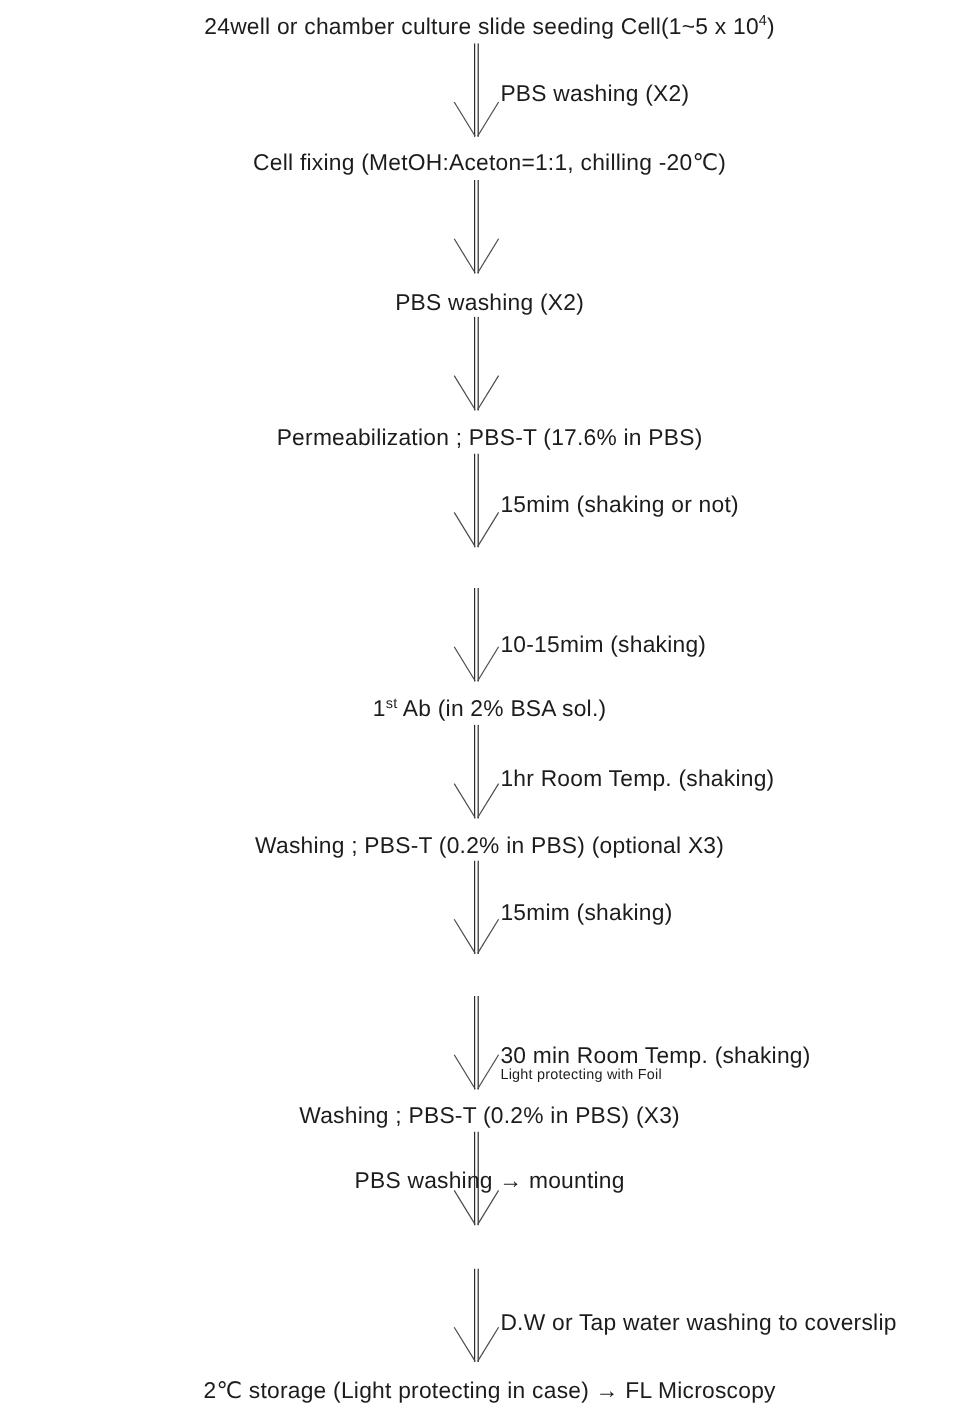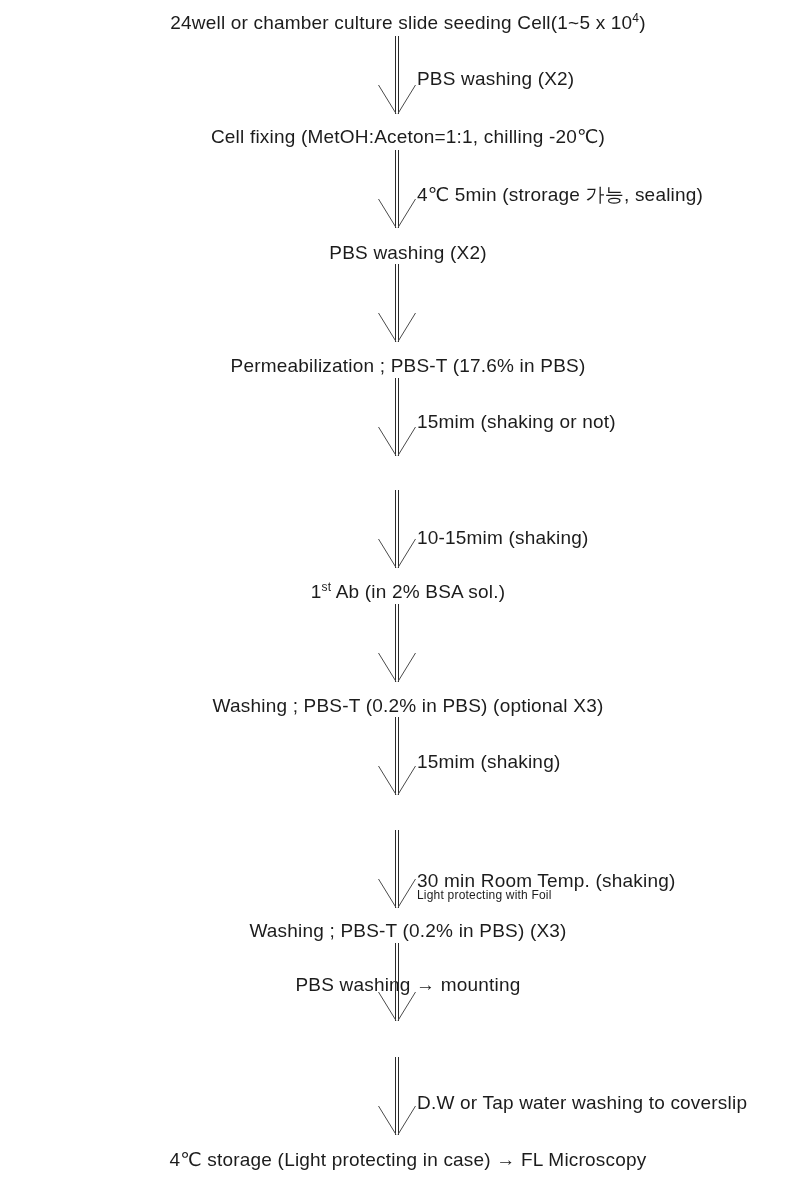--- a/index.html
+++ b/index.html
@@ -51,21 +51,21 @@
 <div class="canvas">
 
   <div class="step" style="top:12px"><span>24well or chamber culture slide seeding Cell(1~5 x 10</span><sup>4</sup><span>)</span></div>
   <div class="step" style="top:126px"><span>Cell fixing (MetOH:Aceton=1:1, chilling -20℃)</span></div>
   <div class="step" style="top:242px"><span>PBS washing (X2)</span></div>
   <div class="step" style="top:355px"><span>Permeabilization ; PBS-T (17.6% in PBS)</span></div>
   <div class="step" style="top:581px"><span>1</span><sup>st</sup><span> Ab (in 2% BSA sol.)</span></div>
   <div class="step" style="top:695px"><span>Washing ; PBS-T (0.2% in PBS) (optional X3)</span></div>
   <div class="step" style="top:920px"><span>Washing ; PBS-T (0.2% in PBS) (X3)</span></div>
   <div class="step" style="top:974px"><span>PBS washing → mounting</span></div>
-  <div class="step" style="top:1149px"><span>4℃ storage (Light protecting in case) → FL Microscopy</span></div>
+  <div class="step" style="top:1149px"><span>2℃ storage (Light protecting in case) → FL Microscopy</span></div>
 
   <div class="arrow" style="top:36px"><svg width="44" height="79" viewBox="0 0 44 79">
         <line x1="20.5" y1="0" x2="20.5" y2="78" stroke="#2a2a2a" stroke-width="1"></line>
         <line x1="23.5" y1="0" x2="23.5" y2="78" stroke="#2a2a2a" stroke-width="1"></line>
         <line x1="3.5" y1="49" x2="21" y2="77.5" stroke="#4a4a4a" stroke-width="1"></line>
         <line x1="40.5" y1="49" x2="23" y2="77.5" stroke="#4a4a4a" stroke-width="1"></line>
       </svg></div>
   <div class="arrow" style="top:150px"><svg width="44" height="79" viewBox="0 0 44 79">
         <line x1="20.5" y1="0" x2="20.5" y2="78" stroke="#2a2a2a" stroke-width="1"></line>
         <line x1="23.5" y1="0" x2="23.5" y2="78" stroke="#2a2a2a" stroke-width="1"></line>
@@ -115,22 +115,22 @@
         <line x1="40.5" y1="49" x2="23" y2="77.5" stroke="#4a4a4a" stroke-width="1"></line>
       </svg></div>
   <div class="arrow" style="top:1057px"><svg width="44" height="79" viewBox="0 0 44 79">
         <line x1="20.5" y1="0" x2="20.5" y2="78" stroke="#2a2a2a" stroke-width="1"></line>
         <line x1="23.5" y1="0" x2="23.5" y2="78" stroke="#2a2a2a" stroke-width="1"></line>
         <line x1="3.5" y1="49" x2="21" y2="77.5" stroke="#4a4a4a" stroke-width="1"></line>
         <line x1="40.5" y1="49" x2="23" y2="77.5" stroke="#4a4a4a" stroke-width="1"></line>
       </svg></div>
 
   <div class="alabel" style="top:68px">PBS washing (X2)</div>
-  <div class="alabel" style="top:184px">4℃ 5min (strorage 가능, sealing)</div>
   <div class="alabel" style="top:298px"></div>
   <div class="alabel" style="top:411px">15mim (shaking or not)</div>
   <div class="alabel" style="top:527px">10-15mim (shaking)</div>
+  <div class="alabel" style="top:639px">1hr Room Temp. (shaking)</div>
   <div class="alabel" style="top:751px">15mim (shaking)</div>
   <div class="alabel" style="top:870px">30 min Room Temp. (shaking)</div>
   <div class="alabel italic" style="top:884px">Light protecting with Foil</div>
   <div class="alabel" style="top:1092px">D.W or Tap water washing to coverslip</div>
 
 </div>
 
 </body></html>

